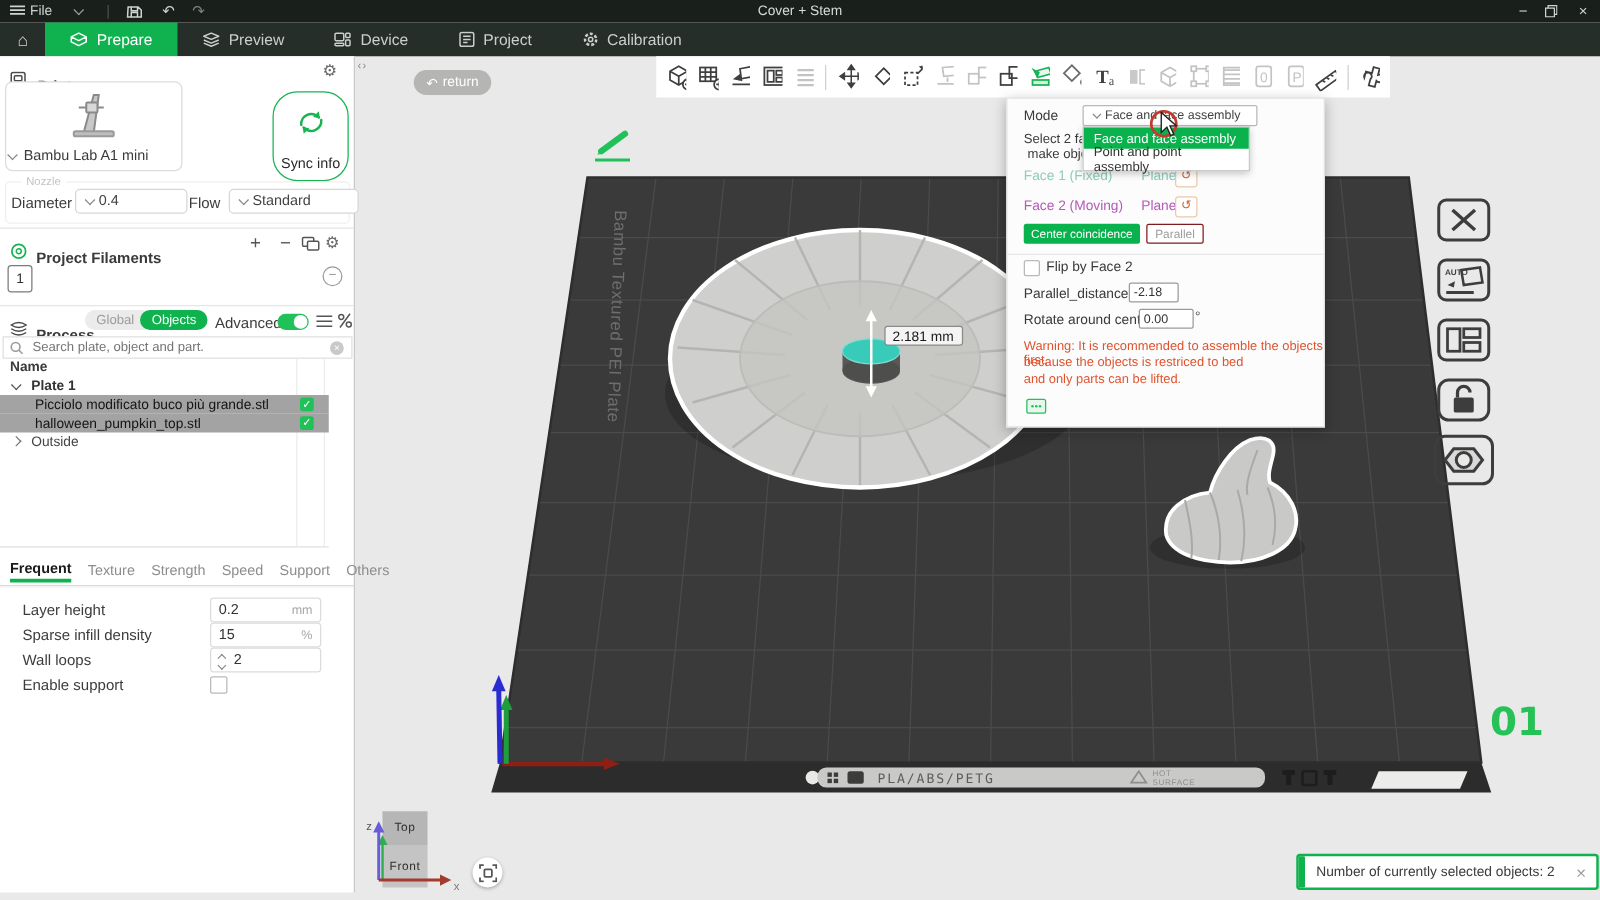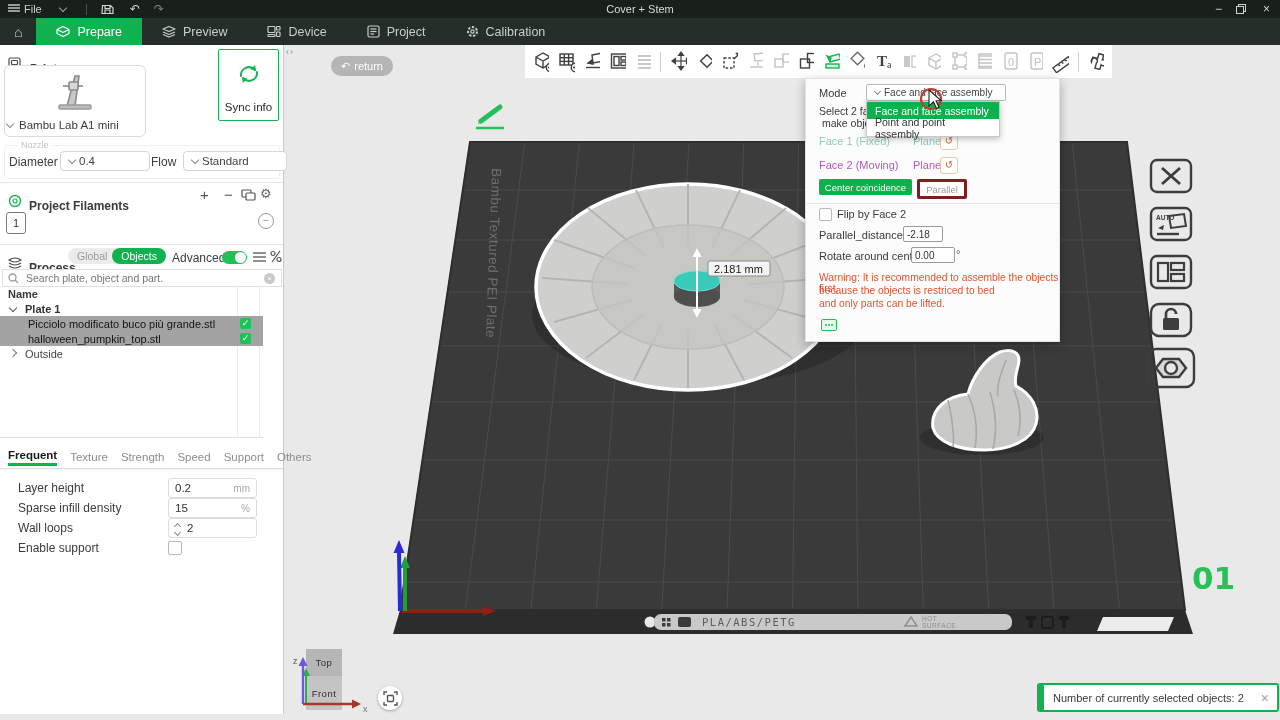--- a/index.html
+++ b/index.html
@@ -41,21 +41,21 @@
   
   .dlg{left:805px;top:78px;width:253px;height:262px;background:#fcfcfc;border:1px solid #e2e2e2;
        box-shadow:0 3px 10px rgba(0,0,0,.28);font-size:11px;color:#3a3a3a;}
   .dlg .abs{position:absolute;}
   .dropdown{border:1px solid #c9c9c9;background:#fff;box-shadow:0 2px 6px rgba(0,0,0,.25);}
   .dditem{height:17px;display:flex;align-items:center;padding:0 8px;font-size:10.5px;color:#333;}
   .dditem.sel-green{background:#0ab24e;color:#fff;}
   .resetbtn{width:16px;height:15px;border:1px solid #ecc9a9;border-radius:3px;background:#fff;color:#d2622a;
             font-size:10px;line-height:14px;text-align:center;}
   .greenbtn{background:#0ab24e;color:#fff;border-radius:2px;font-size:9.5px;display:flex;align-items:center;justify-content:center;}
-  .graybtn{background:#fff;color:#9c9c9c;border:3px solid #7f1d1d;border-radius:2px;font-size:9.5px;display:flex;align-items:center;justify-content:center;}
+  .graybtn{background:#fff;color:#9c9c9c;border:1px solid #7f1d1d;border-radius:2px;font-size:9.5px;display:flex;align-items:center;justify-content:center;}
   .warn{color:#e0532f;font-size:10.3px;}
   input{font-family:"Liberation Sans",sans-serif;}
   .numin{border:1px solid #9a9a9a;border-radius:2px;height:14px;font-size:10px;color:#333;padding:0 3px;}
   
   .notif{left:1037px;top:683px;width:242px;height:29px;background:#fff;border:2px solid #0fb24e;border-radius:3px;
          display:flex;align-items:center;font-size:11px;color:#3a3a3a;box-sizing:border-box;}
   .cbx{width:11px;height:11px;border:1px solid #b9b9b9;border-radius:2px;background:#fff;}
 </style>
 </head>
 <body>
@@ -164,21 +164,21 @@
           <rect x="6" y="33" width="32" height="4" rx="1.5" fill="#bdbdbd"></rect>
           <path d="M10 14 h20" stroke="#8a8a8a"></path>
           <rect x="16" y="10" width="9" height="8" rx="1" fill="#d8d8d8" stroke="#8a8a8a"></rect>
         </g>
       </svg>
       <div class="abs row" style="left:0;right:0;bottom:5px;gap:2px;">
         <span class="chev"></span>
           <span style="font-size:11.5px;color:#3a3a3a;">Bambu Lab A1 mini</span>
       </div>
     </div>
-    <div class="abs card" style="left:218px;top:4px;width:59px;height:70px;border:1.5px solid #18b454;border-radius:2px;">
+    <div class="abs card" style="left:218px;top:28px;width:59px;height:70px;border:1.5px solid #18b454;border-radius:20px;">
       <svg class="abs" style="left:18px;top:12px;" width="24" height="24">
         <g fill="none" stroke="#18b454" stroke-width="2" stroke-linecap="round">
           <path d="M4 14 a8 8 0 0 1 14-6"></path>
             <path d="M20 10 a8 8 0 0 1 -14 6"></path>
         </g>
         <path d="M18 3 l1 5.5 -5.5-1 z" fill="#18b454"></path>
         <path d="M6 21 l-1-5.5 5.5 1 z" fill="#18b454"></path>
       </svg>
       <div class="abs" style="left:0;right:0;bottom:7px;text-align:center;font-size:11.5px;color:#2a2a2a;">Sync info</div>
     </div>

